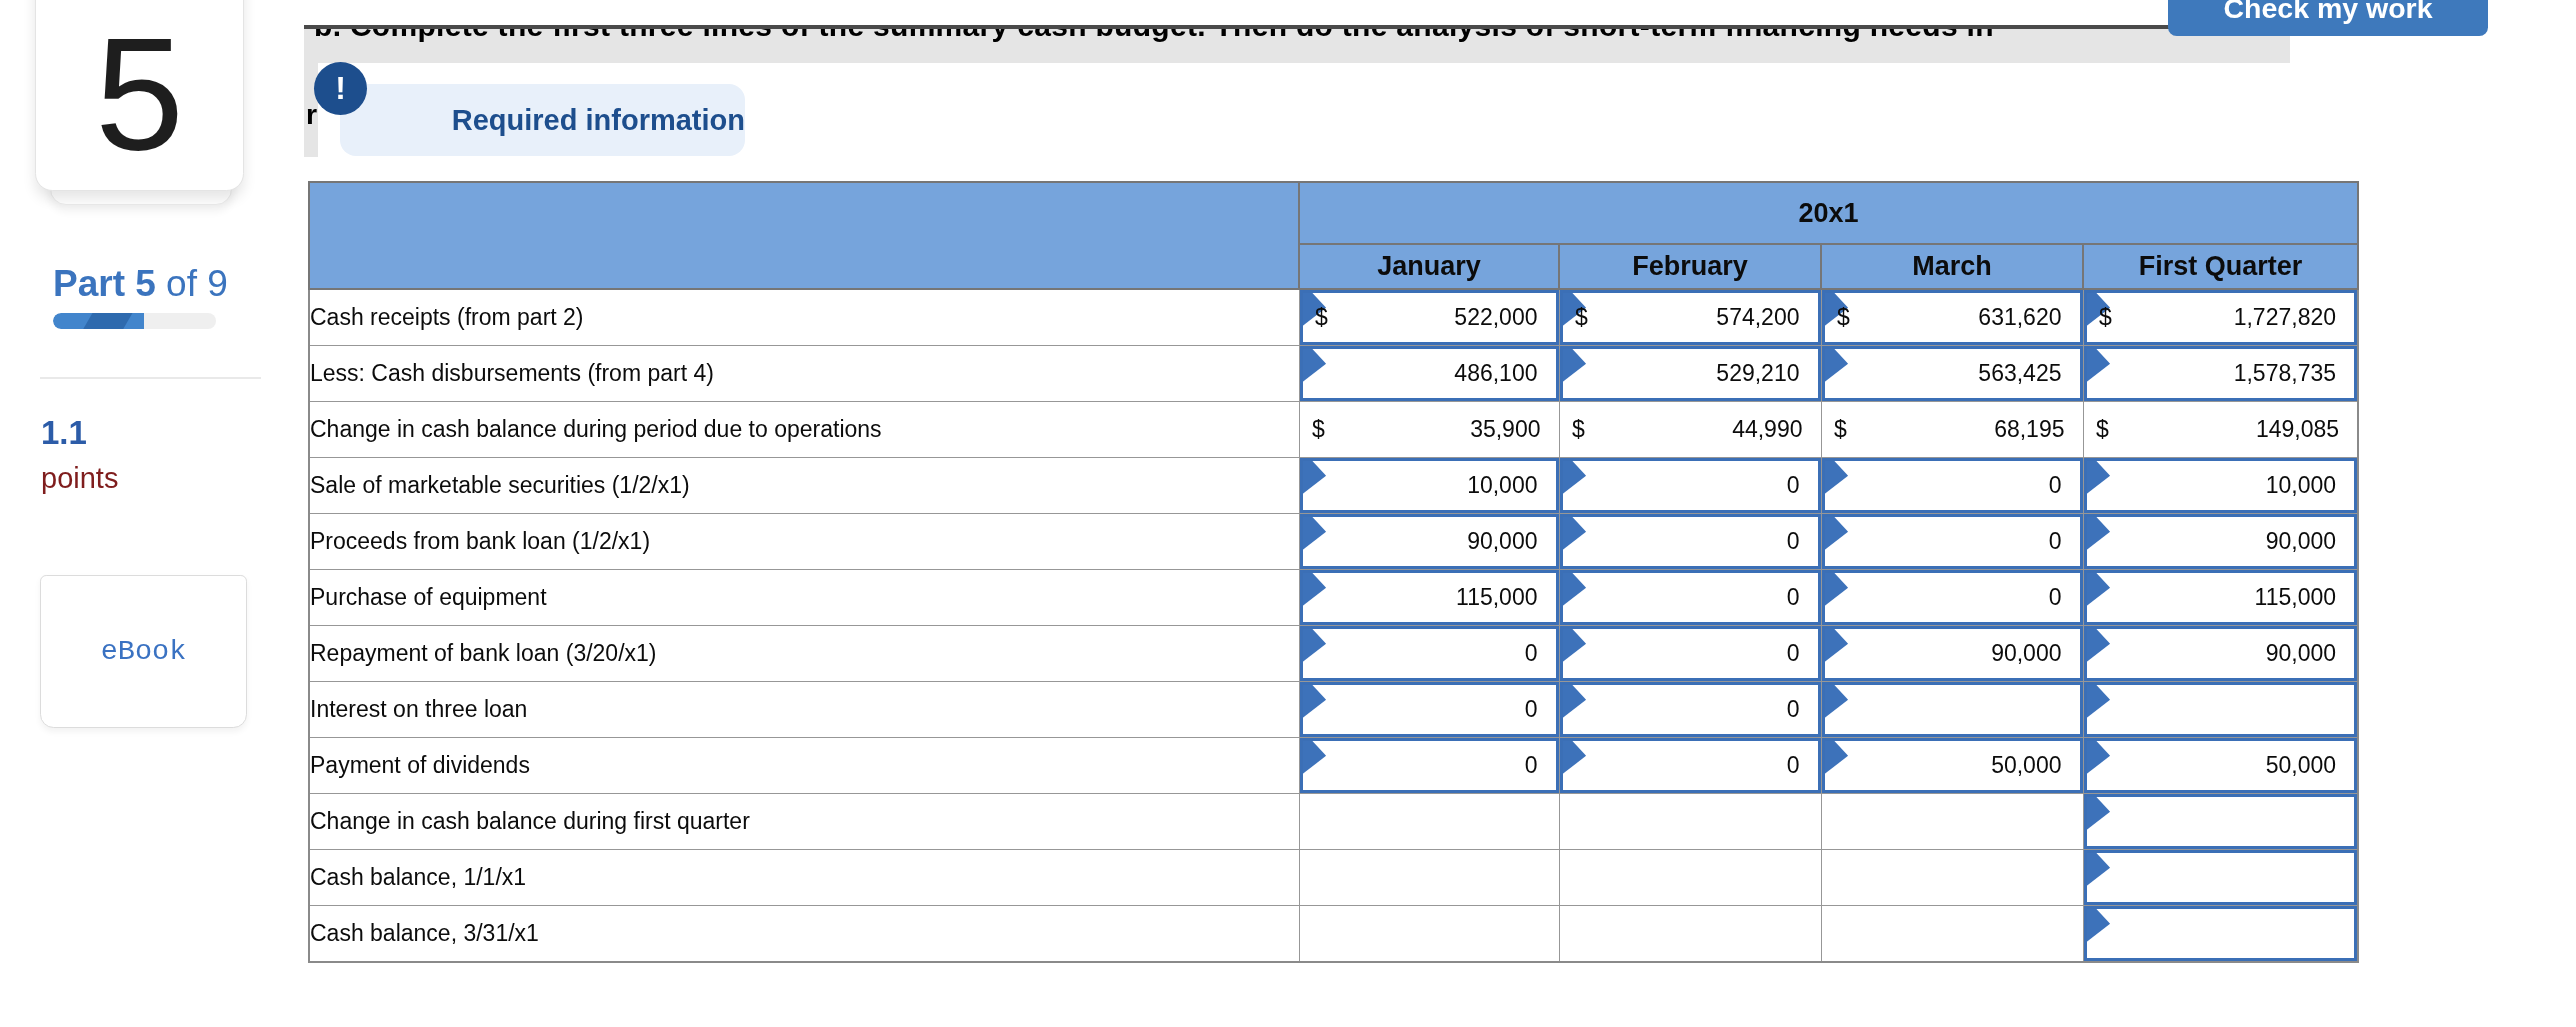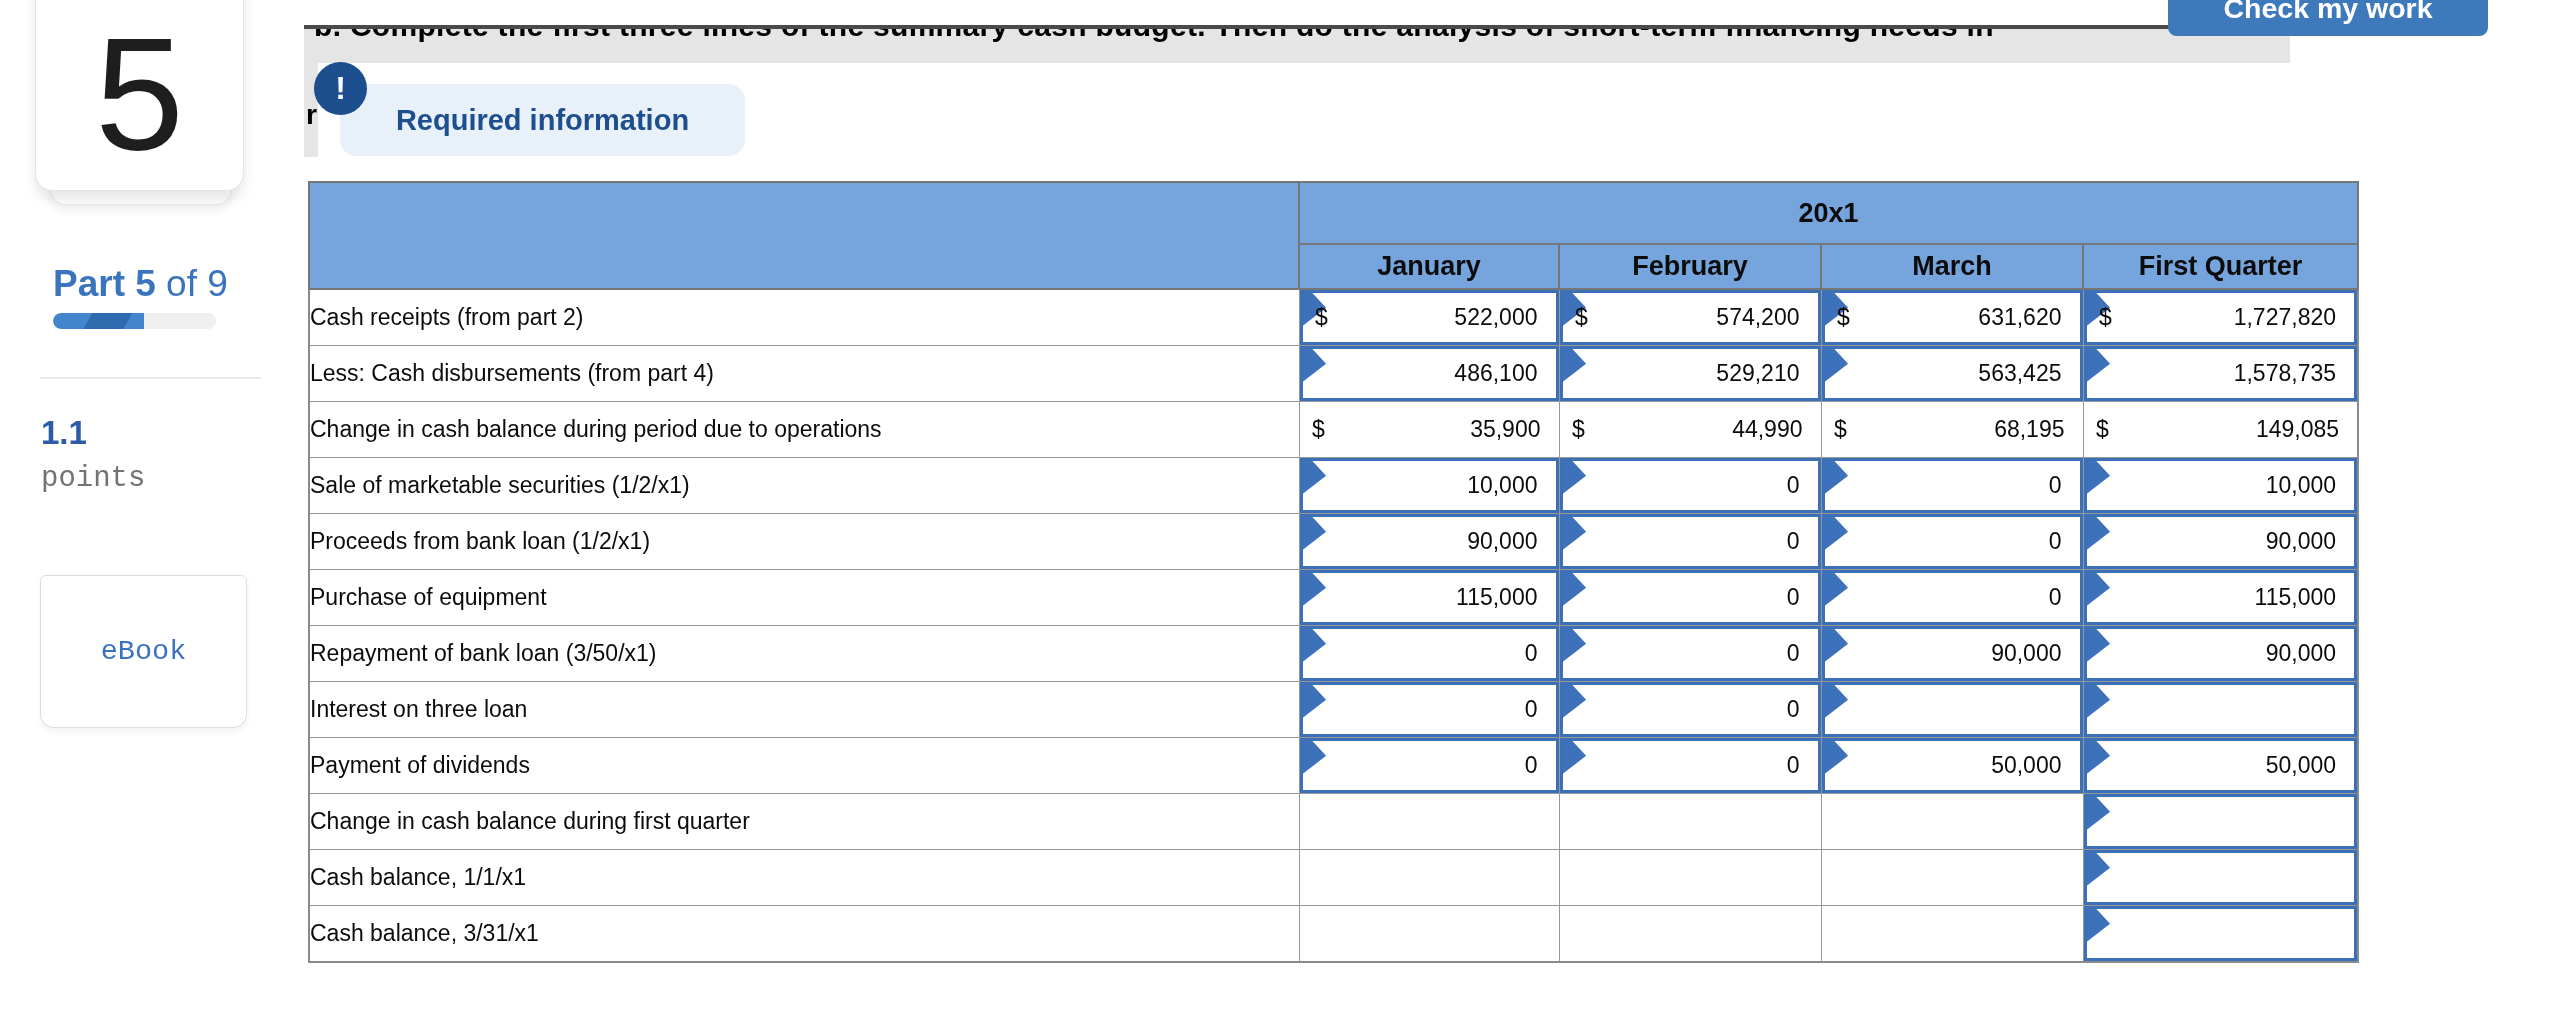--- a/index.html
+++ b/index.html
@@ -15,21 +15,21 @@
   .prompt-strip .txt{
     position:absolute;left:10px;top:-20px;font-size:30px;font-weight:700;
     color:#000;white-space:nowrap;letter-spacing:0.3px;
   }
   .prompt-cont-strip{position:absolute;left:304px;top:59px;width:13.6px;height:98px;background:#E5E5E5;z-index:1;}
   .prompt-cont{position:absolute;left:306px;top:98px;font-size:28.5px;font-weight:600;color:#000;z-index:2;}
 
   
   .required-badge{
     position:absolute;left:340px;top:84px;width:405px;height:72px;
-    background:#E8F0FA;border-radius:16px;display:flex;align-items:center;justify-content:center;z-index:4;
+    background:#E8F0FA;border-radius:16px;display:flex;align-items:center;justify-content:flex-end;z-index:4;
   }
   .required-badge .lbl{font-size:29px;font-weight:700;color:#1D4E8D;}
   .alert-icon{
     position:absolute;left:314px;top:62px;width:53px;height:53px;border-radius:50%;
     background:#1D4E8D;color:#fff;display:flex;align-items:center;justify-content:center;
     font-size:32px;font-weight:700;z-index:5;
   }
 
   
   .check-btn{
@@ -56,21 +56,21 @@
   .part-label{position:absolute;left:53px;top:263px;font-size:37px;color:#3B74BE;z-index:2;}
   .part-label .b{font-weight:700;}
   .progress-track{
     position:absolute;left:53px;top:313px;width:163px;height:15.5px;background:#EFEFEF;
     border-radius:8px;overflow:hidden;z-index:2;
   }
   .progress-fill{height:100%;background:#4285CC;border-radius:8px 0 0 8px;position:relative;overflow:hidden;}
   .progress-chevron{position:absolute;left:38%;top:0;width:44%;height:100%;background:#2E6AAE;transform:skewX(-30deg);}
   .sidebar-divider{position:absolute;left:40px;top:377px;width:221px;height:1.9px;background:#E9E9E9;}
   .points-value{position:absolute;left:41px;top:414px;font-size:33px;font-weight:700;color:#2C5CA8;}
-  .points-label{position:absolute;left:41px;top:462px;font-size:29px;color:#737373;font-family:Liberation Mono, monospace;}
+  .points-label{position:absolute;left:41px;top:462px;font-size:29px;color:#7f1d1d;}
   .tools-box{
     position:absolute;left:40px;top:575px;width:205px;height:151px;background:#fff;
     border:1.2px solid #DCDCDC;border-radius:6.2px 6.2px 13.6px 13.6px;box-shadow:0 3.7px 6.2px rgba(0,0,0,.05);
     display:flex;flex-direction:column;z-index:2;
   }
   .tool-item{
     flex:1;display:flex;align-items:center;justify-content:center;
     font-size:28.5px;color:#3A72C2;cursor:pointer;background:transparent;border:none;
     font-family:Liberation Mono, monospace;
   }
@@ -322,21 +322,21 @@
             </div>
           </td>
           <td>
             <div class="inp">
               <span class="flag"></span>
               <span class="val">115,000</span>
             </div>
           </td>
         </tr>
         <tr>
-          <td class="label-cell">Repayment of bank loan (3/50/x1)</td>
+          <td class="label-cell">Repayment of bank loan (3/20/x1)</td>
           <td>
             <div class="inp">
               <span class="flag"></span>
               <span class="val">0</span>
             </div>
           </td>
           <td>
             <div class="inp">
               <span class="flag"></span>
               <span class="val">0</span>

